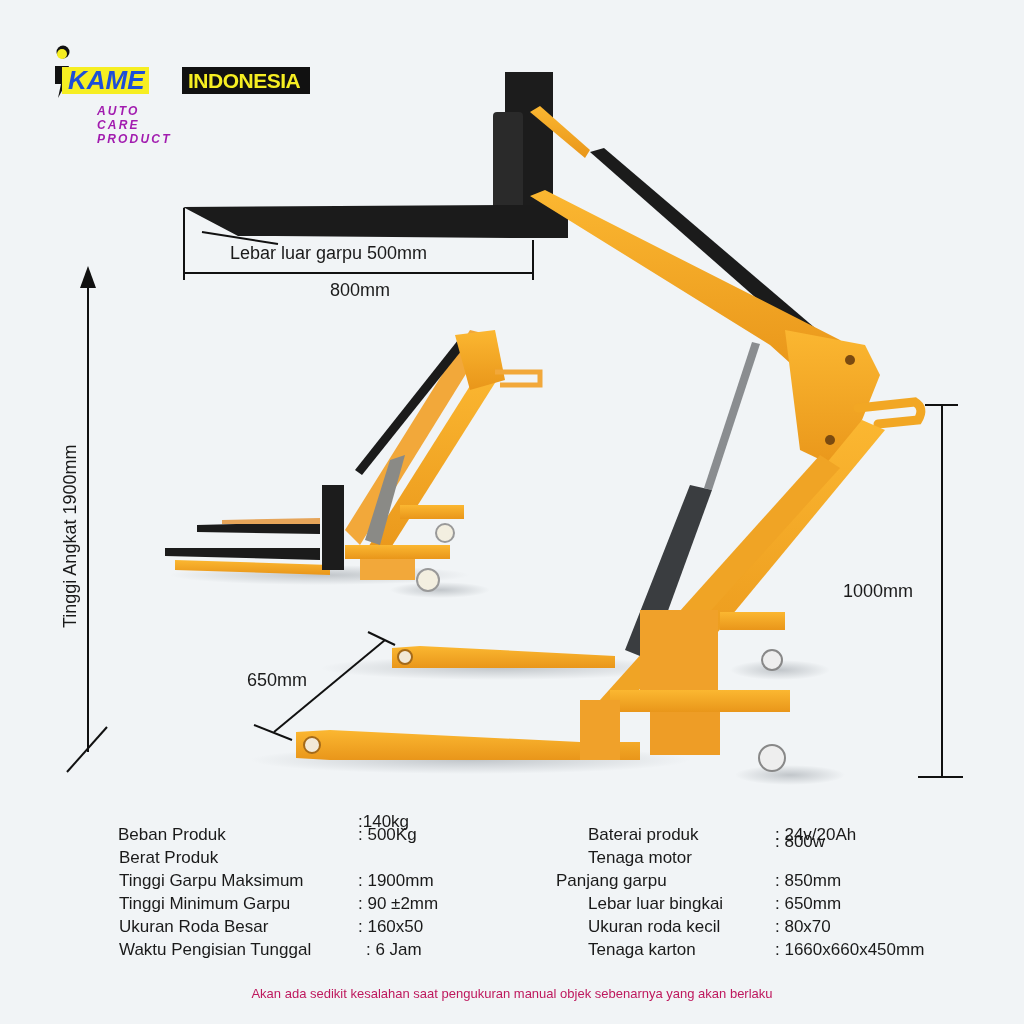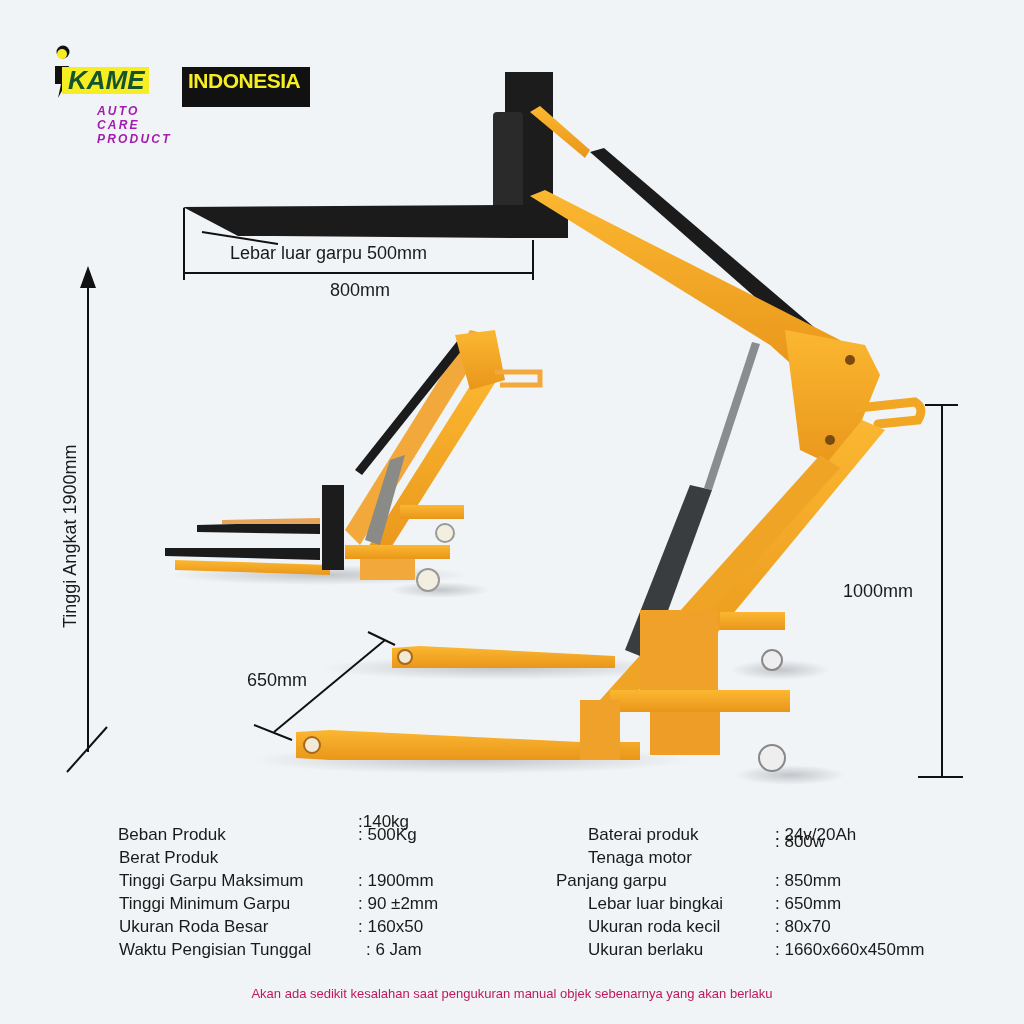--- a/index.html
+++ b/index.html
@@ -1,20 +1,20 @@
 <!DOCTYPE html>
 <html><head>
 <meta charset="utf-8">
 <style>
   html,body{margin:0;padding:0;}
   body{width:1024px;height:1024px;background:#f1f4f6;position:relative;overflow:hidden;font-family:"Liberation Sans","DejaVu Sans",sans-serif;color:#1a1a1a;}
   .abs{position:absolute;}
   .logo-i{left:52px;top:44px;width:20px;height:52px;}
-  .logo-kame{left:62px;top:67px;height:27px;background:#f6ee22;padding:0 4px 0 6px;font-weight:900;font-style:italic;font-size:26px;line-height:27px;color:#14532d;letter-spacing:0;}
-  .logo-indo{left:182px;top:67px;height:40px;background:#111;color:#f6ee22;font-weight:700;font-size:21px;line-height:27px;padding:0 6px;width:116px;letter-spacing:-0.5px;}
+  .logo-kame{left:62px;top:67px;height:27px;background:#f6ee22;padding:0 4px 0 6px;font-weight:900;font-style:italic;font-size:26px;line-height:27px;color:#1d4ed8;letter-spacing:0;}
+  .logo-indo{left:182px;top:67px;height:27px;background:#111;color:#f6ee22;font-weight:700;font-size:21px;line-height:27px;padding:0 6px;width:116px;letter-spacing:-0.5px;}
   .logo-sub{left:97px;top:104px;font-size:12px;font-weight:700;font-style:italic;color:#a21caf;letter-spacing:2.2px;}
   
   .dim{font-size:18px;color:#1a1a1a;white-space:nowrap;}
   .vert{transform:rotate(-90deg);transform-origin:left top;}
   
   .spec{font-size:17px;line-height:23px;}
   .spec .row{position:absolute;white-space:nowrap;}
   .note{left:0;width:1024px;top:986px;text-align:center;font-size:13px;color:#be185d;}
   svg{position:absolute;left:0;top:0;}
 </style>
@@ -166,17 +166,17 @@
   <div class="row" style="left:588px;top:823px;">Baterai produk</div>
   <div class="row" style="left:775px;top:823px;">: 24v/20Ah</div>
   <div class="row" style="left:588px;top:846px;">Tenaga motor</div>
   <div class="row" style="left:775px;top:830px;">: 800w</div>
   <div class="row" style="left:556px;top:869px;">Panjang garpu</div>
   <div class="row" style="left:775px;top:869px;">: 850mm</div>
   <div class="row" style="left:588px;top:892px;">Lebar luar bingkai</div>
   <div class="row" style="left:775px;top:892px;">: 650mm</div>
   <div class="row" style="left:588px;top:915px;">Ukuran roda kecil</div>
   <div class="row" style="left:775px;top:915px;">: 80x70</div>
-  <div class="row" style="left:588px;top:938px;">Ukuran berlaku</div>
+  <div class="row" style="left:588px;top:938px;">Tenaga karton</div>
   <div class="row" style="left:775px;top:938px;">: 1660x660x450mm</div>
 </div>
 
 <div class="abs note">Akan ada sedikit kesalahan saat pengukuran manual objek sebenarnya yang akan berlaku</div>
 
 </body></html>

